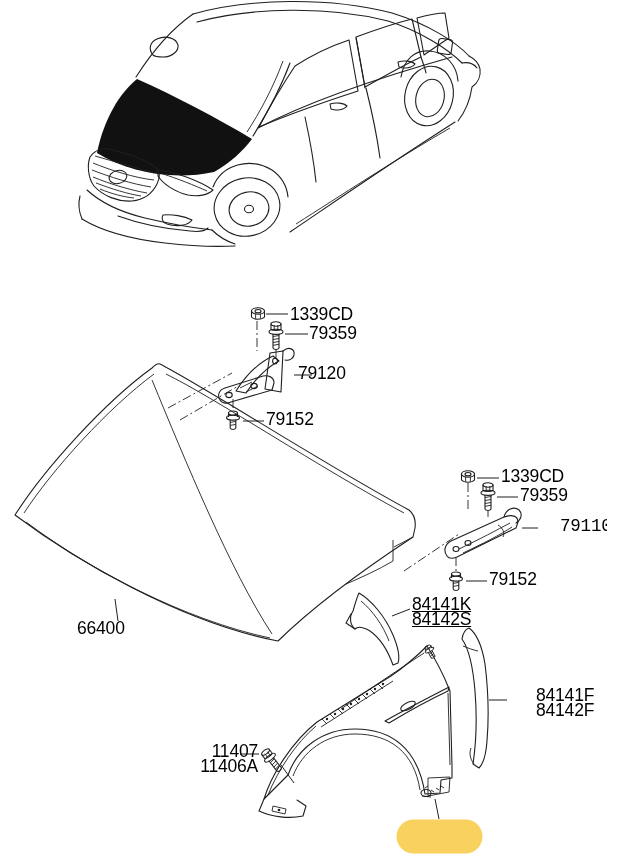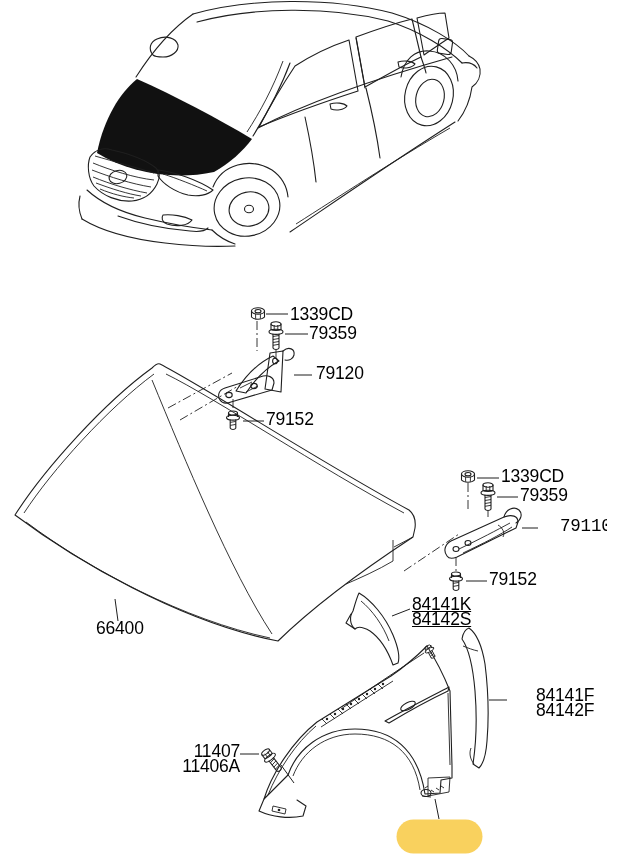--- a/index.html
+++ b/index.html
@@ -209,37 +209,37 @@
     M266,314 H288  M285,334 H308  M294,375 H312  M243,421 H264
     M477,478 H499  M497,497 H518  M522,528 H538  M466,581 H487
     M392,616 L410,609  M489,700 H507  M240,754 H259  M281,765 L294,783
     M115,599 L118,621  M435,799 L439,819"></path>
 
   <rect x="396.5" y="819.5" width="86" height="34" rx="17" fill="#F9D15E"></rect>
 </svg>
 
   <div class="part-label" style="left:290px;top:307px;">1339CD</div>
   <div class="part-label" style="left:309px;top:326px;">79359</div>
-  <div class="part-label" style="left:316px;top:366px;">79120</div>
+  <div class="part-label" style="left:298px;top:366px;">79120</div>
   <div class="part-label" style="left:266px;top:412px;">79152</div>
-  <div class="part-label" style="left:96px;top:621px;">66400</div>
+  <div class="part-label" style="left:77px;top:621px;">66400</div>
   <div class="part-label" style="left:501px;top:469px;">1339CD</div>
   <div class="part-label" style="left:520px;top:488px;">79359</div>
   <div class="part-label" style="left:560px;top:519px;font-family:Liberation Mono, monospace;">79110</div>
   <div class="part-label" style="left:489px;top:572px;">79152</div>
 
   <div class="part-label two-line" style="left:412px;top:597px;text-decoration:underline;">
     <div>84141K</div>
     <div>84142S</div>
   </div>
 
   <div class="part-label two-line" style="left:536px;top:688px;">
     <div>84141F</div>
     <div>84142F</div>
   </div>
 
-  <div class="part-label two-line align-right" style="left:178px;top:744px;width:62px;">
+  <div class="part-label two-line align-right" style="left:196px;top:744px;width:62px;">
     <div>11407</div>
     <div>11406A</div>
   </div>
 
 
 </div>
 
 </body></html>

